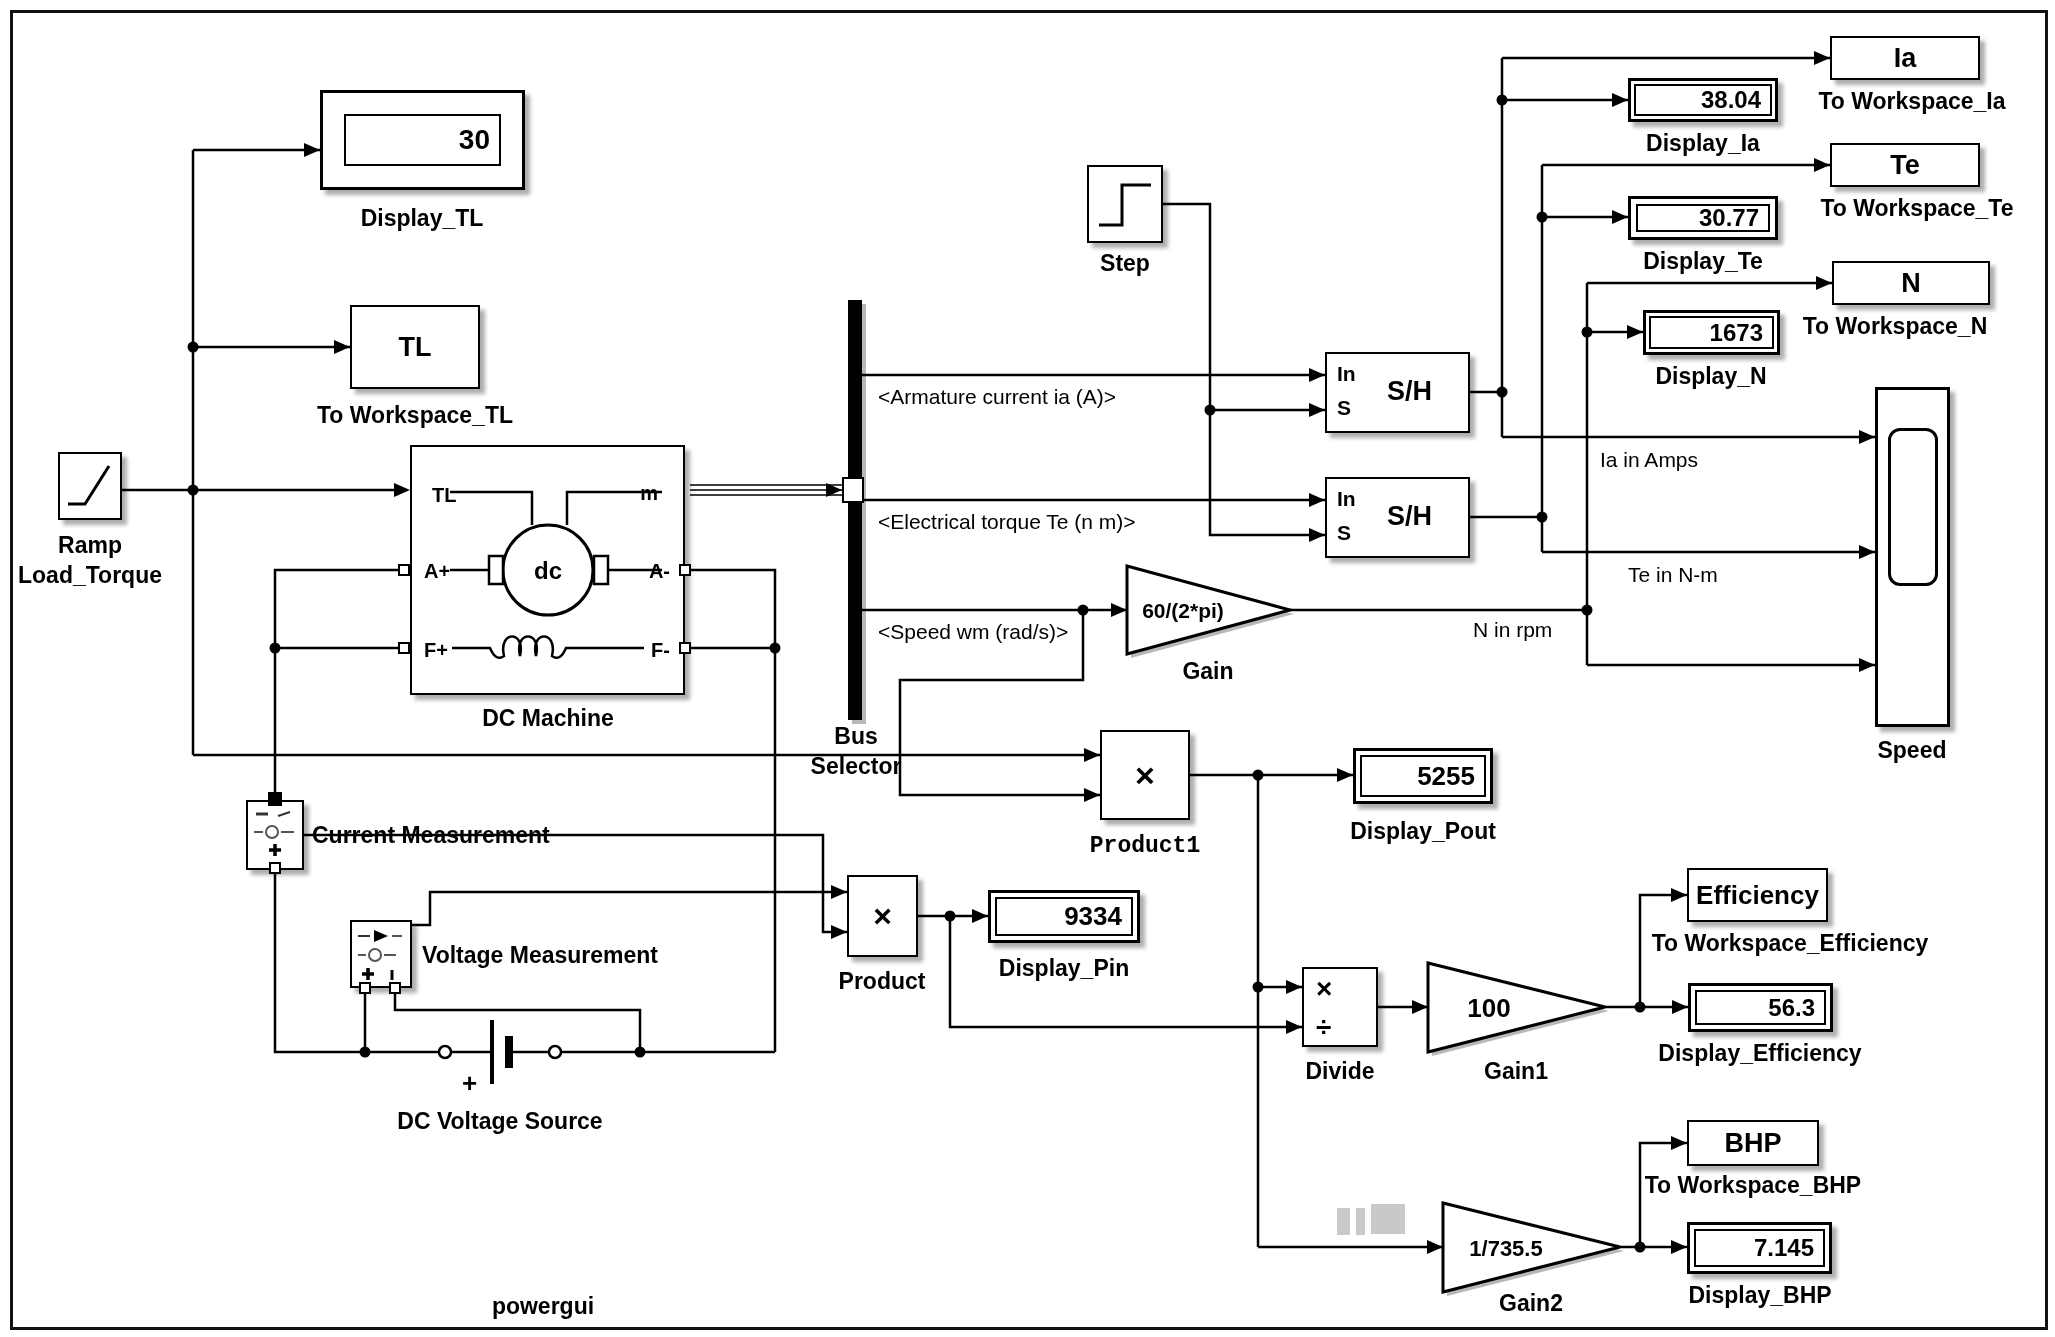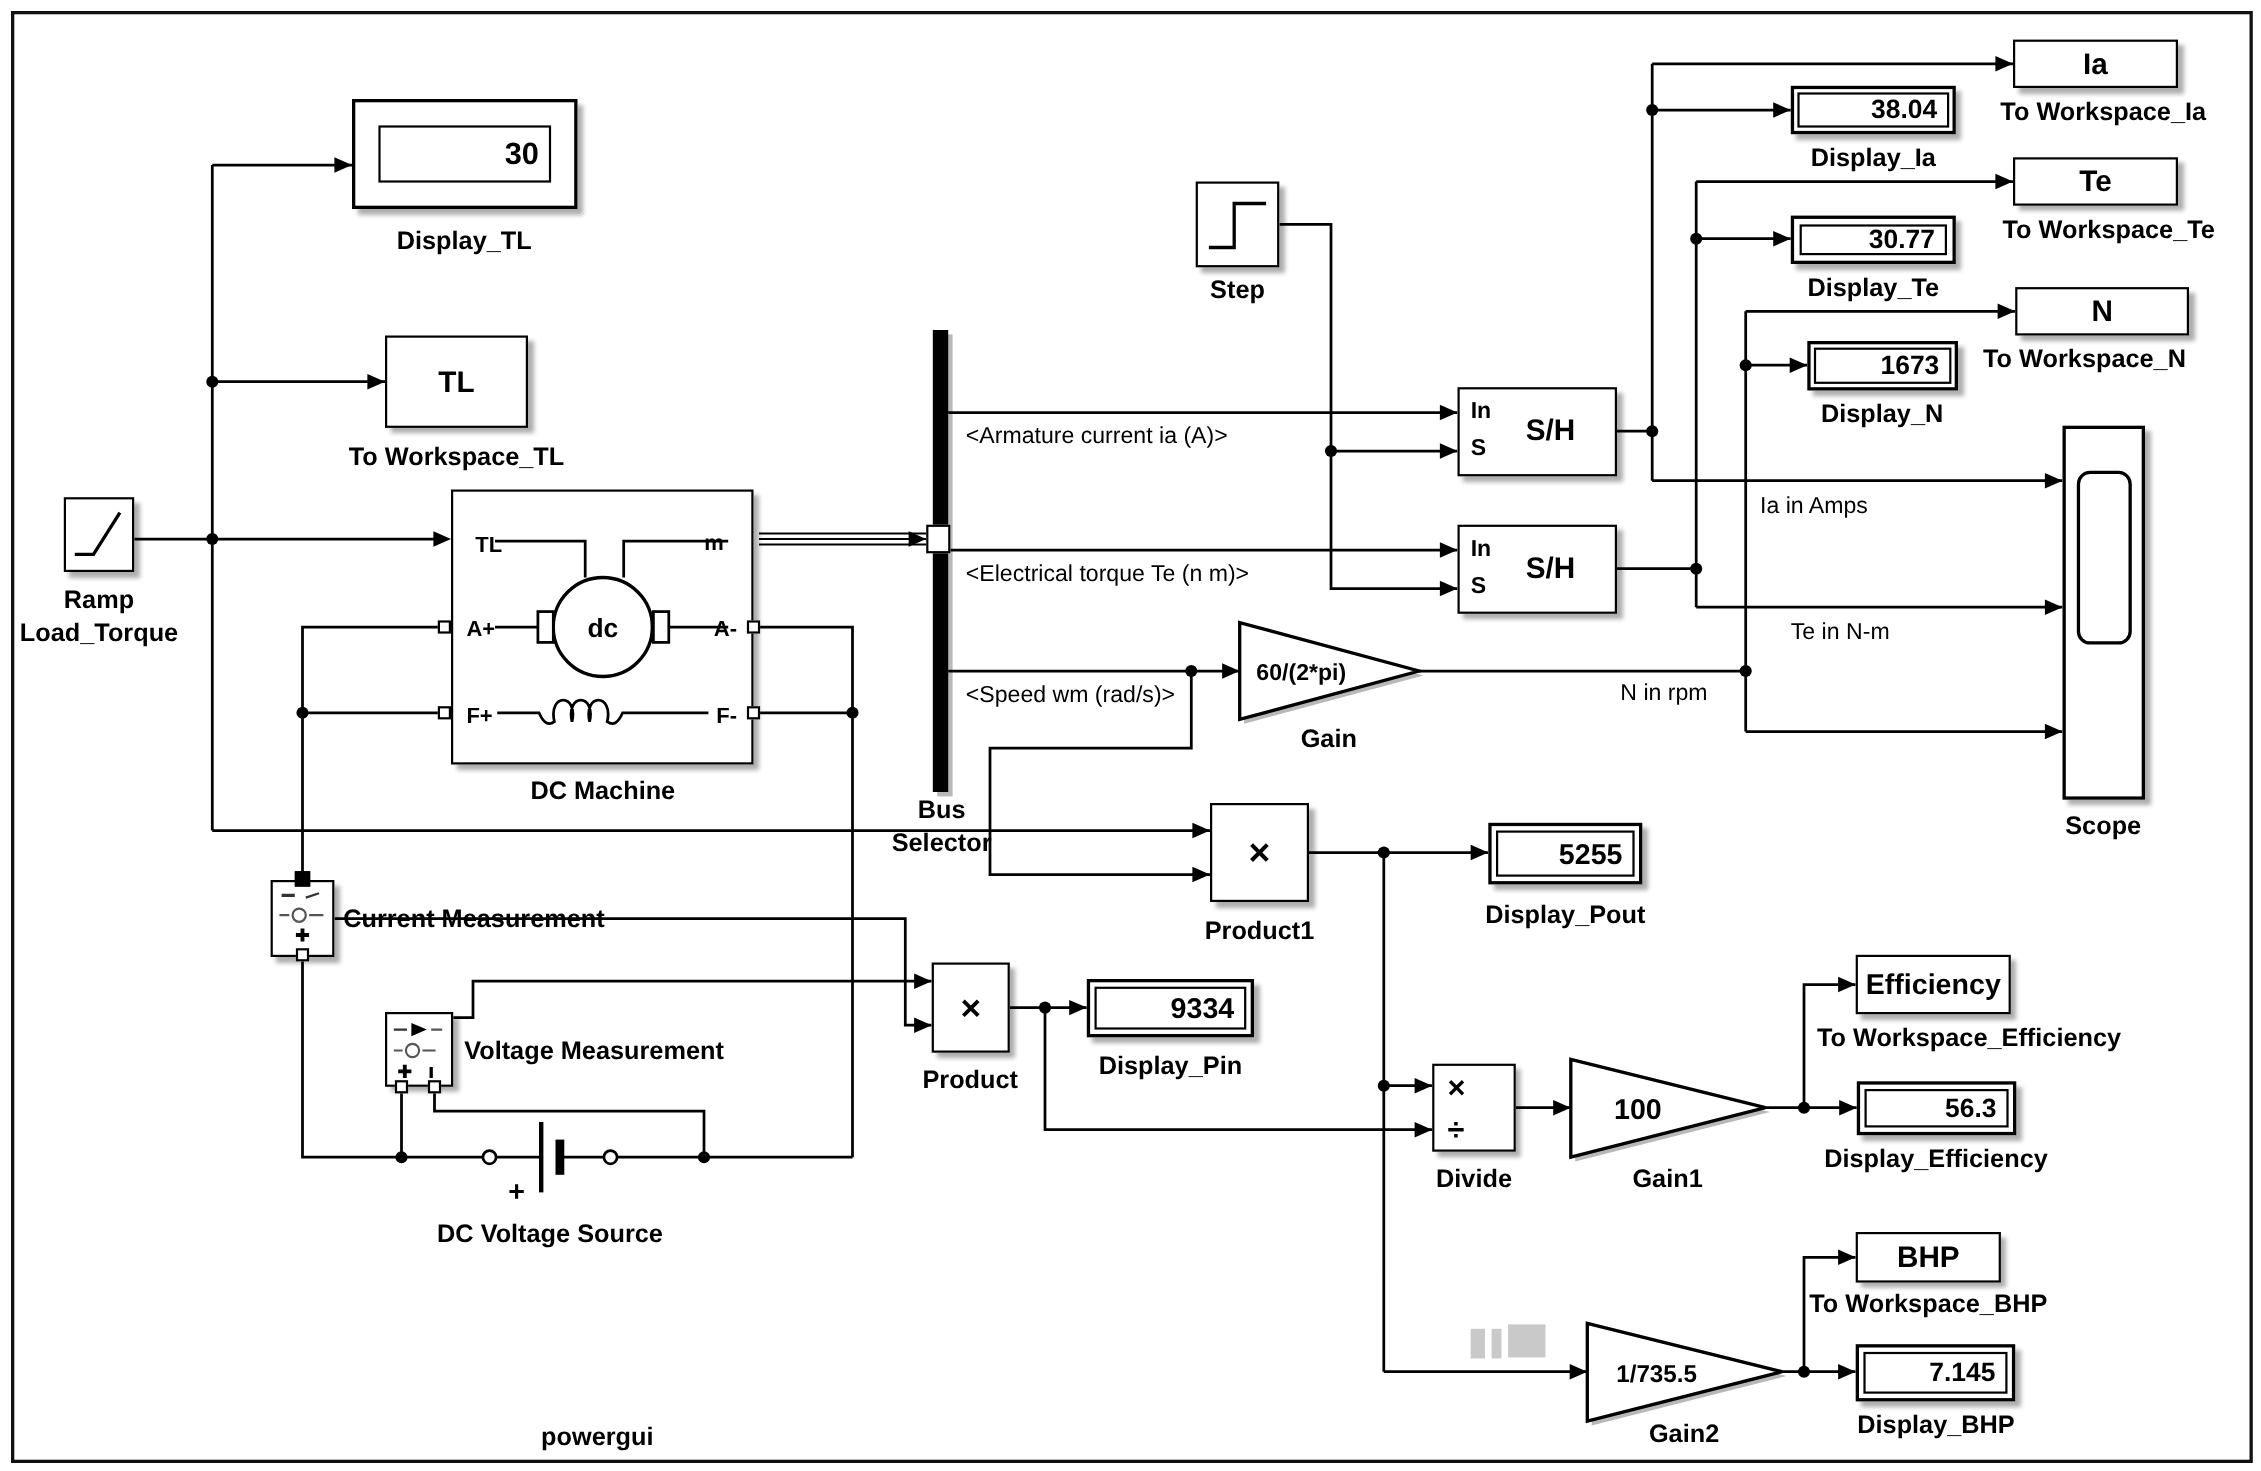--- a/index.html
+++ b/index.html
@@ -253,26 +253,26 @@
   </div>
   <div class="lab c" style="left:1711px;top:363px;">Display_N</div>
   <div class="blk wsbox" style="left:1832px;top:261px;width:158px;height:44px;">
     <span>N</span>
   </div>
   <div class="lab c" style="left:1895px;top:313px;">To Workspace_N</div>
 
   <div class="blk" style="left:1875px;top:387px;width:75px;height:340px;border-width:3px;">
     <div style="position:absolute;left:10px;top:38px;width:44px;height:152px;border:3px solid #000;border-radius:12px;"></div>
   </div>
-  <div class="lab c" style="left:1912px;top:737px;">Scope</div>
+  <div class="lab c" style="left:1912px;top:737px;">Speed</div>
 
   <div class="blk" style="left:1100px;top:730px;width:90px;height:90px;">
     <div class="wsbox" style="width:100%;height:100%;font-size:34px;">×</div>
   </div>
-  <div class="lab c" style="left:1145px;top:833px;">Product1</div>
+  <div class="lab c" style="left:1145px;top:833px;font-family:Liberation Mono, monospace;">Product1</div>
   <div class="blk display" style="left:1353px;top:748px;width:140px;height:56px;padding:4px;">
     <div class="inner">5255</div>
   </div>
   <div class="lab c" style="left:1423px;top:818px;">Display_Pout</div>
 
   <div class="blk" style="left:847px;top:875px;width:71px;height:82px;">
     <div class="wsbox" style="width:100%;height:100%;font-size:32px;">×</div>
   </div>
   <div class="lab c" style="left:882px;top:968px;">Product</div>
   <div class="blk display" style="left:988px;top:890px;width:152px;height:53px;padding:4px;">

